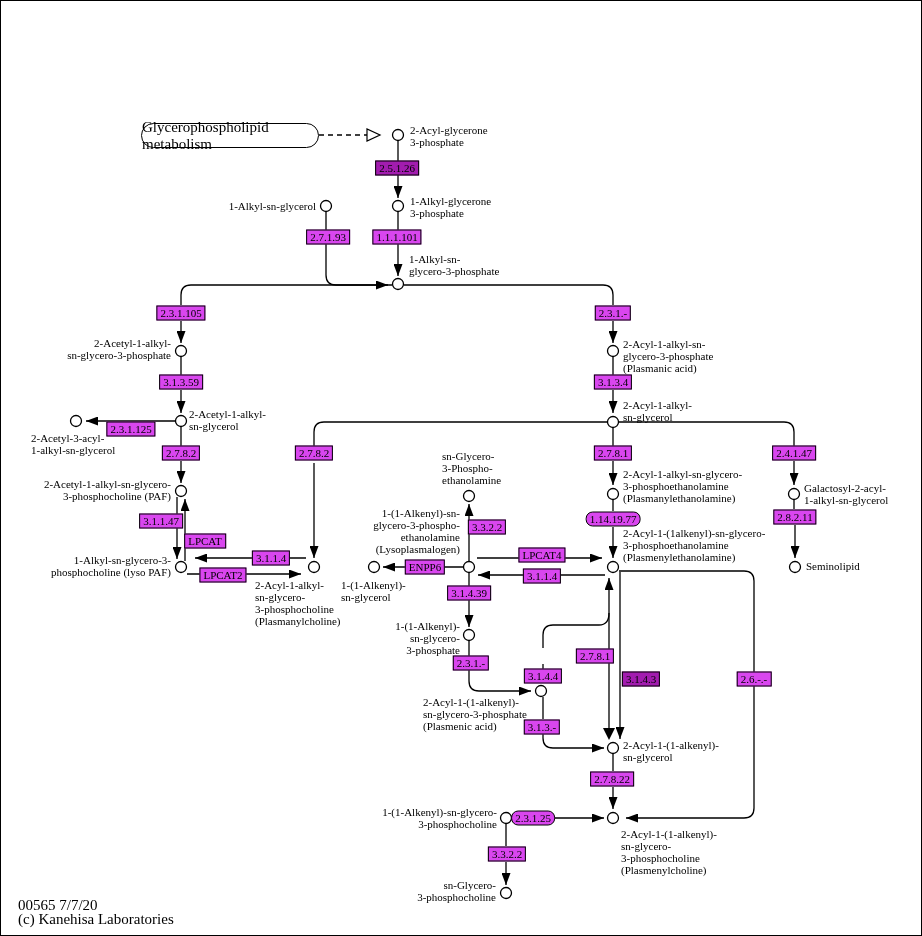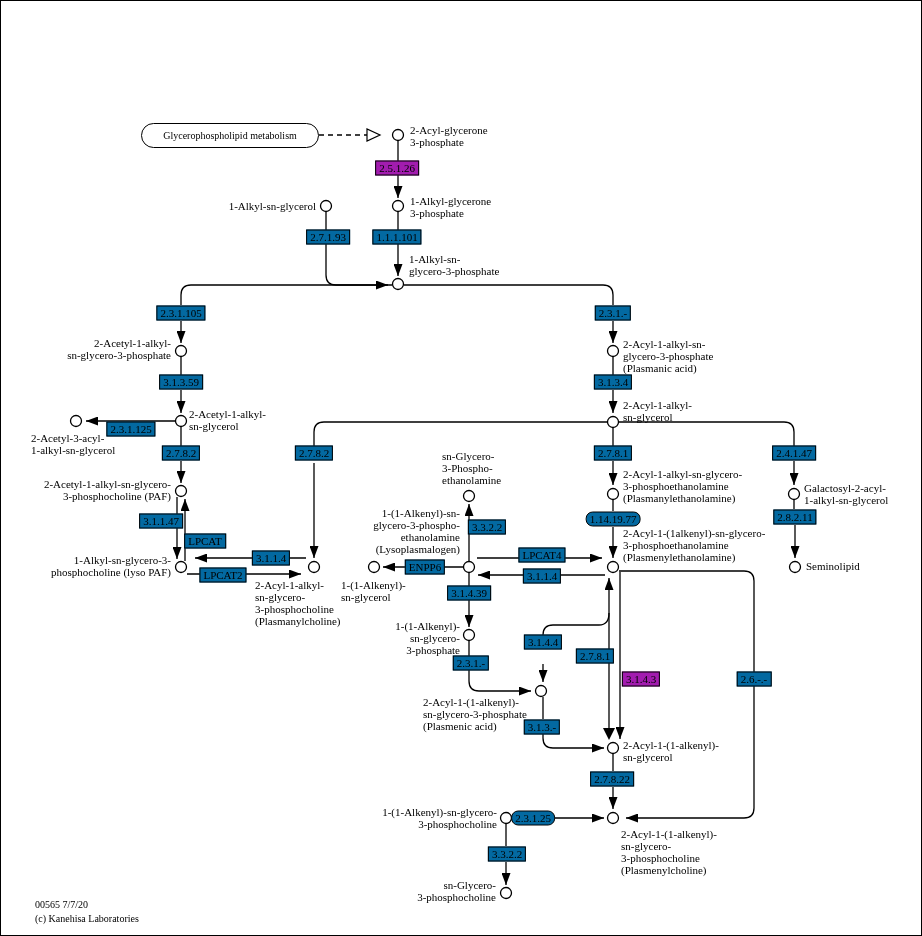--- a/index.html
+++ b/index.html
@@ -3,30 +3,30 @@
 <meta charset="utf-8">
 <style>
   html,body{margin:0;padding:0;background:#fff;}
   #canvas{position:relative;width:920px;height:934px;border:1px solid #000;background:#fff;overflow:hidden;
           font-family:"Liberation Serif",serif;color:#000;}
   #diagram-svg{position:absolute;left:0;top:0;width:922px;height:936px;}
   .edge{fill:none;stroke:#000;stroke-width:1.3;}
   .edge.dashed{stroke-dasharray:5,4;}
   .compound-circle{fill:#fff;stroke:#000;stroke-width:1.3;}
   #node-layer{position:absolute;left:0;top:0;width:100%;height:100%;}
-  .enzyme{position:absolute;transform:translate(-50%,-50%);border:1px solid #000;background:#0369a1;
+  .enzyme{position:absolute;transform:translate(-50%,-50%);border:1px solid #000;background:#d946ef;
           font-size:11px;line-height:13px;padding:0 3px;white-space:nowrap;text-align:center;}
   .enzyme.green{background:#a21caf;}
   .clabel{position:absolute;font-size:11px;line-height:12px;white-space:nowrap;}
   .clabel.right{text-align:right;}
   #title-box{position:absolute;left:33px;top:44px;width:213px;height:25px;border:2px solid #000;
              display:flex;align-items:center;justify-content:center;font-size:14px;letter-spacing:.5px;word-spacing:7px;}
   #pathway-link{position:absolute;left:140px;top:122px;width:176px;height:23px;border:1px solid #000;
-                border-radius:13px;display:flex;align-items:center;justify-content:center;font-size:10px;}
-  #footer{position:absolute;left:34px;top:897px;font-size:10px;line-height:14px;}
+                border-radius:13px;display:flex;align-items:center;justify-content:center;font-size:15px;}
+  #footer{position:absolute;left:17px;top:897px;font-size:15px;line-height:14px;}
 </style>
 </head>
 <body>
 
 <div id="canvas">
   <svg id="diagram-svg" viewBox="0 0 922 936">
     <defs>
       <marker id="arrow" markerUnits="userSpaceOnUse" markerWidth="12" markerHeight="9" refX="12" refY="4.5" orient="auto">
         <path d="M0,0 L12,4.5 L0,9 Z" fill="#000"></path>
       </marker>
@@ -124,21 +124,21 @@
       <div class="enzyme" style="left: 612px; top: 452px;">2.7.8.1</div>
       <div class="enzyme" style="left: 612px; top: 518px; border-radius: 7px;">1.14.19.77</div>
       <div class="enzyme" style="left: 793px; top: 452px;">2.4.1.47</div>
       <div class="enzyme" style="left: 794px; top: 516px;">2.8.2.11</div>
       <div class="enzyme" style="left: 486px; top: 526px;">3.3.2.2</div>
       <div class="enzyme" style="left: 424px; top: 566px;">ENPP6</div>
       <div class="enzyme" style="left: 541px; top: 554px;">LPCAT4</div>
       <div class="enzyme" style="left: 541px; top: 575px;">3.1.1.4</div>
       <div class="enzyme" style="left: 468px; top: 592px;">3.1.4.39</div>
       <div class="enzyme" style="left: 470px; top: 662px;">2.3.1.-</div>
-      <div class="enzyme" style="left: 542px; top: 641px;">3.1.4.4</div>
+      <div class="enzyme" style="left: 542px; top: 675px;">3.1.4.4</div>
       <div class="enzyme" style="left: 594px; top: 655px;">2.7.8.1</div>
       <div class="enzyme green" style="left: 640px; top: 678px;">3.1.4.3</div>
       <div class="enzyme" style="left: 753px; top: 678px;">2.6.-.-</div>
       <div class="enzyme" style="left: 541px; top: 726px;">3.1.3.-</div>
       <div class="enzyme" style="left: 611px; top: 778px;">2.7.8.22</div>
       <div class="enzyme" style="left: 532px; top: 817px; border-radius: 7px;">2.3.1.25</div>
       <div class="enzyme" style="left: 506px; top: 853px;">3.3.2.2</div>
       <div class="clabel" style="left: 409px; top: 123px;">
         <div>2-Acyl-glycerone</div>
         <div>3-phosphate</div>

